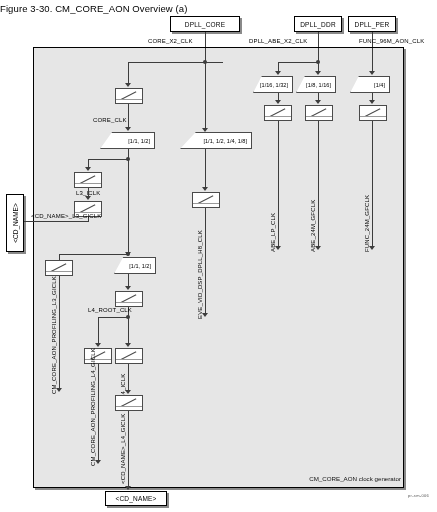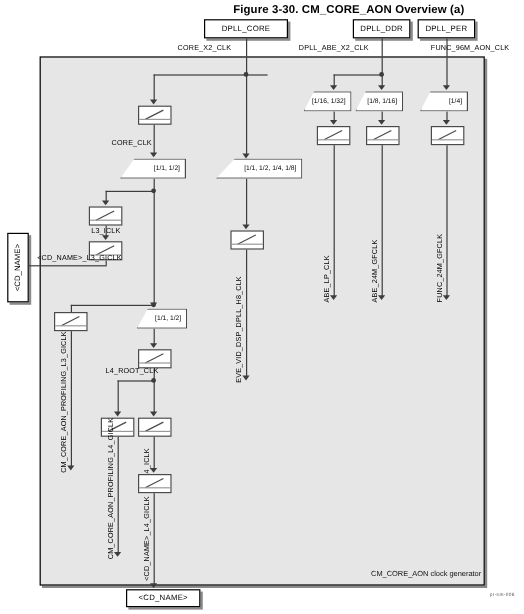--- a/index.html
+++ b/index.html
@@ -2,22 +2,22 @@
 <html><head>
 <meta charset="utf-8">
 <style>
   html,body{margin:0;padding:0;background:#ffffff;}
   body{
     width:437px;height:512px;position:relative;overflow:hidden;
     font-family:"Liberation Sans","DejaVu Sans",sans-serif;
     color:#000;
   }
   .fig-title{
-    position:absolute;top:3px;left:0;width:387px;text-align:right;
-    font-size:9.5px;font-weight:bold;letter-spacing:.1px;
+    position:absolute;top:3px;left:0;width:387px;text-align:left;
+    font-size:9.5px;font-weight:normal;letter-spacing:.1px;
   }
   
   .box{
     position:absolute;background:#ffffff;border:1.6px solid #000;
     box-sizing:border-box;display:flex;align-items:center;justify-content:center;
     font-size:6.5px;letter-spacing:.2px;
   }
   .box.shadow{box-shadow:2px 2px 0 0 #8a8a8a;}
   .vline{position:absolute;width:1px;background:#6b6b6b;}
   .hline{position:absolute;height:1px;background:#6b6b6b;}

